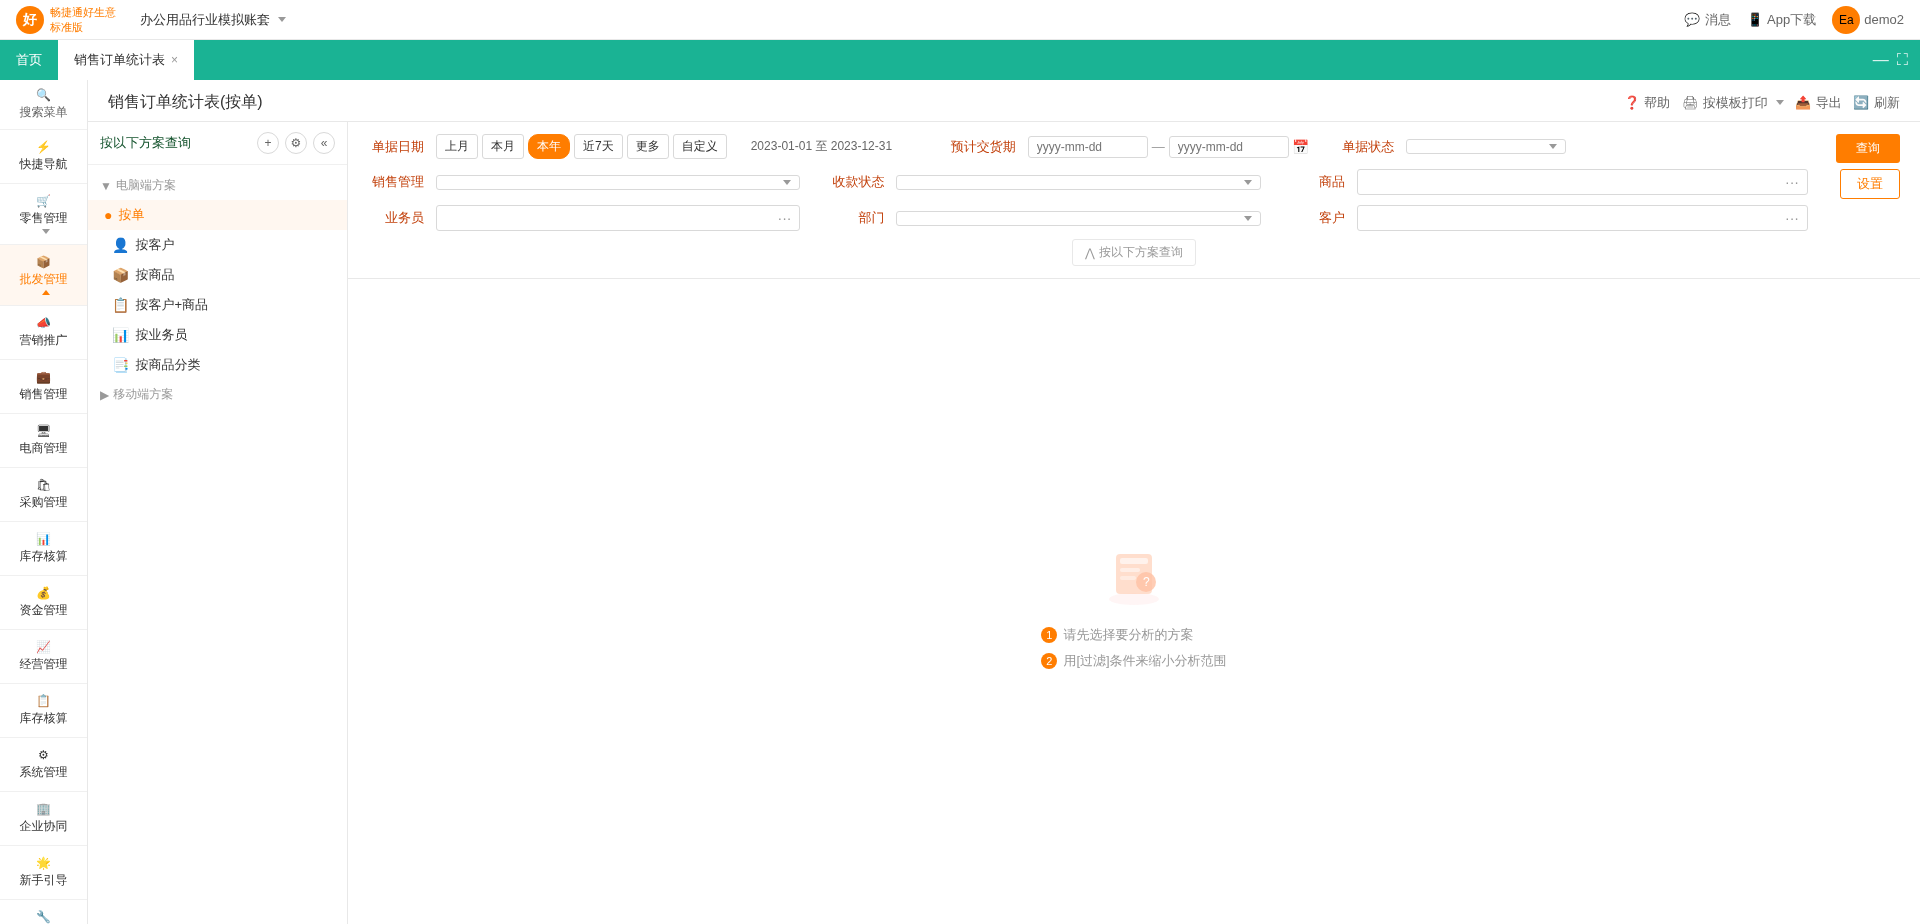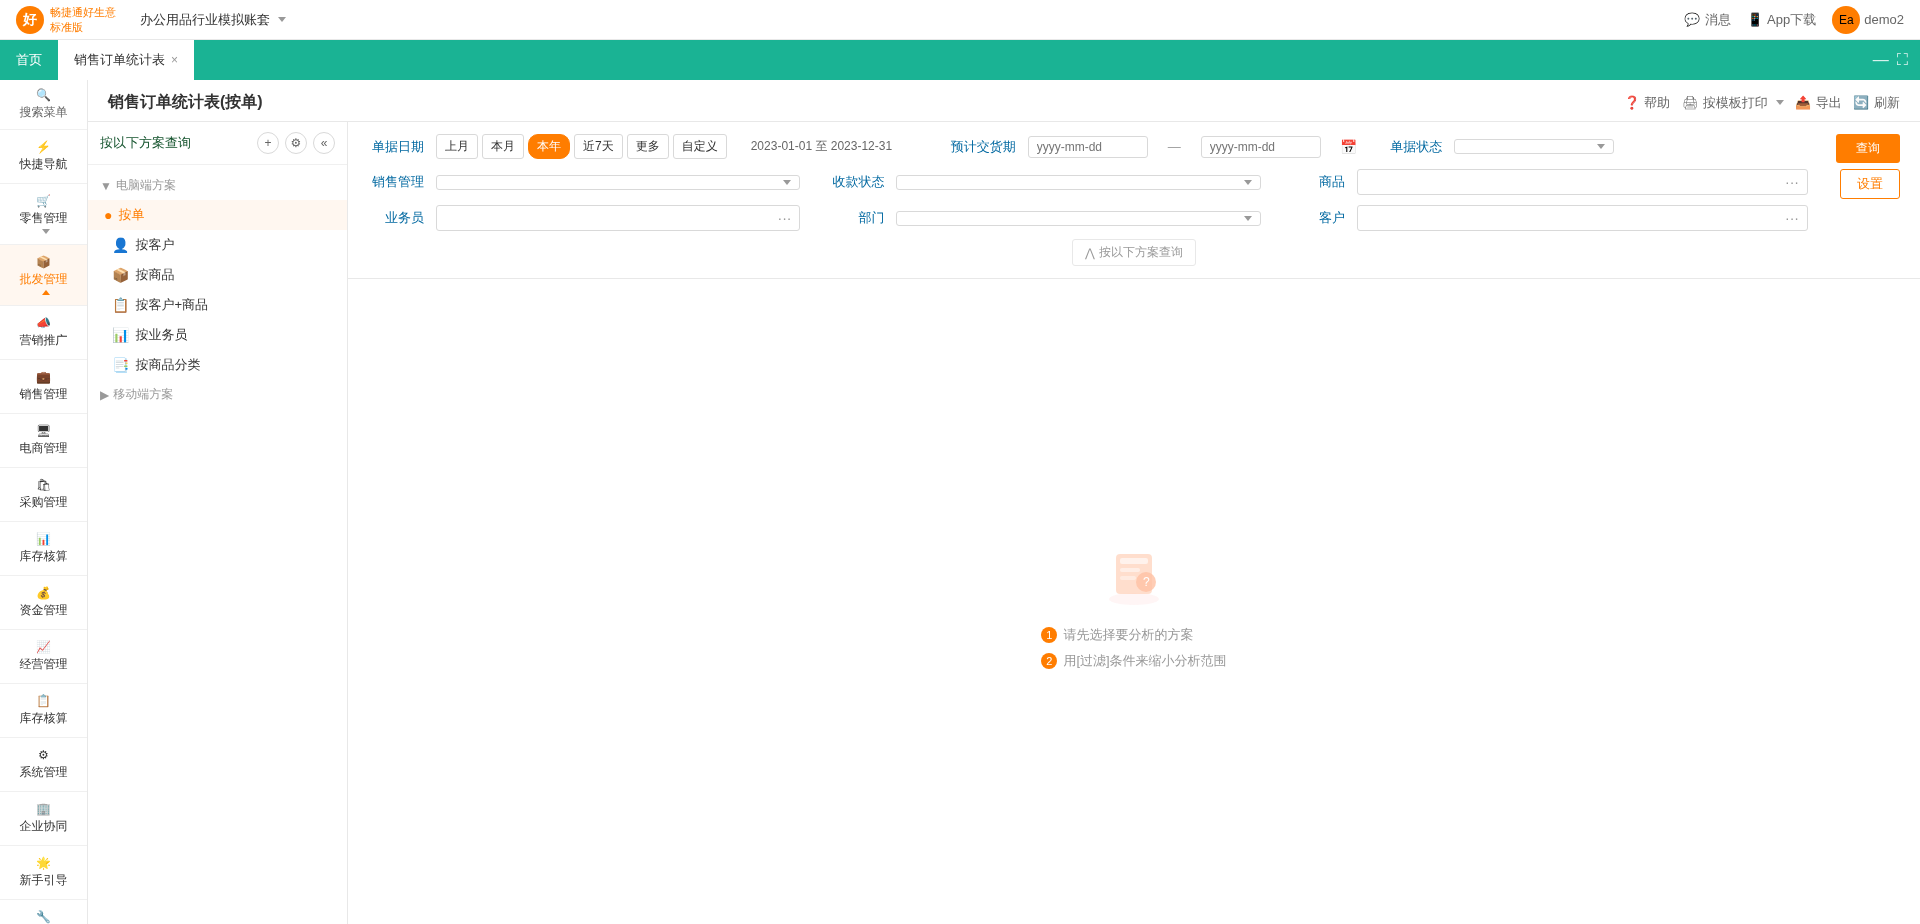--- a/index.html
+++ b/index.html
@@ -34,21 +34,21 @@
     .sidebar { width: 88px; background: #fff; border-right: 1px solid #e8e8e8; display: flex; flex-direction: column; overflow-y: auto; flex-shrink: 0; }
     .sidebar-item { display: flex; align-items: center; justify-content: center; flex-direction: column; padding: 10px 4px; cursor: pointer; font-size: 12px; color: #333; border-bottom: 1px solid #f0f0f0; text-align: center; gap: 2px; }
     .sidebar-item.active { color: #ff7d00; background: #fff7f0; }
     .sidebar-item.search { font-size: 12px; color: #666; padding: 8px 4px; }
 
     
     .content { flex: 1; display: flex; flex-direction: column; overflow: hidden; background: #f5f5f5; }
 
     
     .page-header { background: #fff; padding: 12px 20px 8px; border-bottom: 1px solid #e8e8e8; display: flex; align-items: center; justify-content: space-between; flex-shrink: 0; }
-    .page-title { font-size: 16px; font-weight: bold; color: #333; }
+    .page-title { font-size: 16px; font-weight: normal; color: #333; }
     .page-actions { display: flex; align-items: center; gap: 12px; }
     .page-action-btn { display: flex; align-items: center; gap: 4px; font-size: 13px; color: #666; cursor: pointer; }
 
     
     .panel-layout { display: flex; flex: 1; overflow: hidden; }
     .left-panel { width: 260px; background: #fff; border-right: 1px solid #e8e8e8; display: flex; flex-direction: column; flex-shrink: 0; }
     .left-panel-header { display: flex; align-items: center; justify-content: space-between; padding: 10px 12px; border-bottom: 1px solid #f0f0f0; }
     .left-panel-title { font-size: 13px; color: #14532d; font-weight: 500; }
     .left-panel-tools { display: flex; align-items: center; gap: 6px; }
     .tool-btn { width: 22px; height: 22px; border-radius: 50%; border: 1px solid #d9d9d9; display: flex; align-items: center; justify-content: center; cursor: pointer; font-size: 12px; color: #666; }
@@ -56,21 +56,21 @@
     .tree-node { padding: 6px 12px 6px 16px; font-size: 13px; color: #333; cursor: pointer; display: flex; align-items: center; gap: 6px; }
     .tree-node.active { color: #ff7d00; background: #fff7f0; }
     .tree-node .node-icon { font-size: 14px; }
     .tree-group-label { padding: 6px 12px; font-size: 12px; color: #999; display: flex; align-items: center; gap: 4px; cursor: pointer; }
 
     
     .right-panel { flex: 1; display: flex; flex-direction: column; overflow: hidden; }
     .filter-area { background: #fff; padding: 12px 20px; border-bottom: 1px solid #e8e8e8; }
     .filter-row { display: flex; align-items: center; gap: 12px; margin-bottom: 10px; flex-wrap: nowrap; }
     .filter-row:last-child { margin-bottom: 0; }
-    .filter-label { font-size: 13px; color: #0369a1; white-space: nowrap; min-width: 56px; text-align: right; }
+    .filter-label { font-size: 13px; color: #c2410c; white-space: nowrap; min-width: 56px; text-align: right; }
     .date-btn { padding: 3px 8px; border-radius: 3px; font-size: 12px; cursor: pointer; border: 1px solid #d9d9d9; background: #fff; color: #333; }
     .date-btn.active { background: #ff7d00; color: #fff; border-color: #ff7d00; border-radius: 10px; }
     .date-input { border: 1px solid #d9d9d9; border-radius: 3px; padding: 3px 8px; font-size: 12px; color: #ccc; width: 120px; }
     .collapse-btn { display: flex; align-items: center; gap: 4px; font-size: 12px; color: #999; cursor: pointer; padding: 4px 12px; border: 1px solid #e8e8e8; border-radius: 3px; background: #fff; }
 
     .query-btn { background: #ff7d00; color: #fff; border: none; border-radius: 3px; padding: 6px 20px; font-size: 12px; cursor: pointer; }
     .settings-btn { background: #fff; color: #ff7d00; border: 1px solid #ff7d00; border-radius: 3px; padding: 5px 16px; font-size: 13px; cursor: pointer; }
     .btn-group-right { display: flex; flex-direction: column; gap: 6px; align-items: flex-end; padding: 0 0 0 16px; }
 
     .data-area { flex: 1; display: flex; flex-direction: column; align-items: center; justify-content: center; background: #fff; }
@@ -294,21 +294,21 @@
                   <button class="date-btn active">本年</button>
                   <button class="date-btn">近7天</button>
                   <button class="date-btn">更多</button>
                   <button class="date-btn">自定义</button>
                 </div>
                 <div style="display:flex;align-items:center;gap:4px;flex-shrink:0;margin-left:4px;">
                   <input type="text" class="date-input" value="2023-01-01 至 2023-12-31" style="width: 180px; font-size: 12px; border: none; background: transparent; color: rgb(102, 102, 102);" readonly="">
                 </div>
 
                 <span class="filter-label" style="margin-left:16px;">预计交货期</span>
-                <div style="display:flex;align-items:center;gap:20px;">
+                <div style="display:flex;align-items:center;gap:4px;">
                   <input type="text" class="date-input" placeholder="yyyy-mm-dd" style="">
                   <span style="color:#999;">—</span>
                   <input type="text" class="date-input" placeholder="yyyy-mm-dd" style="">
                   <span style="color:#ff7d00;font-size:14px;cursor:pointer;">📅</span>
                 </div>
 
                 <span class="filter-label" style="margin-left:16px;">单据状态</span>
                 <div style="display:flex;align-items:center;border:1px solid #d9d9d9;border-radius:3px;padding:4px 8px;min-width:160px;cursor:pointer;background:#fff;">
                   <span style="flex:1;font-size:13px;color:#ccc;"></span>
                   <span class="chevron-down"></span>

